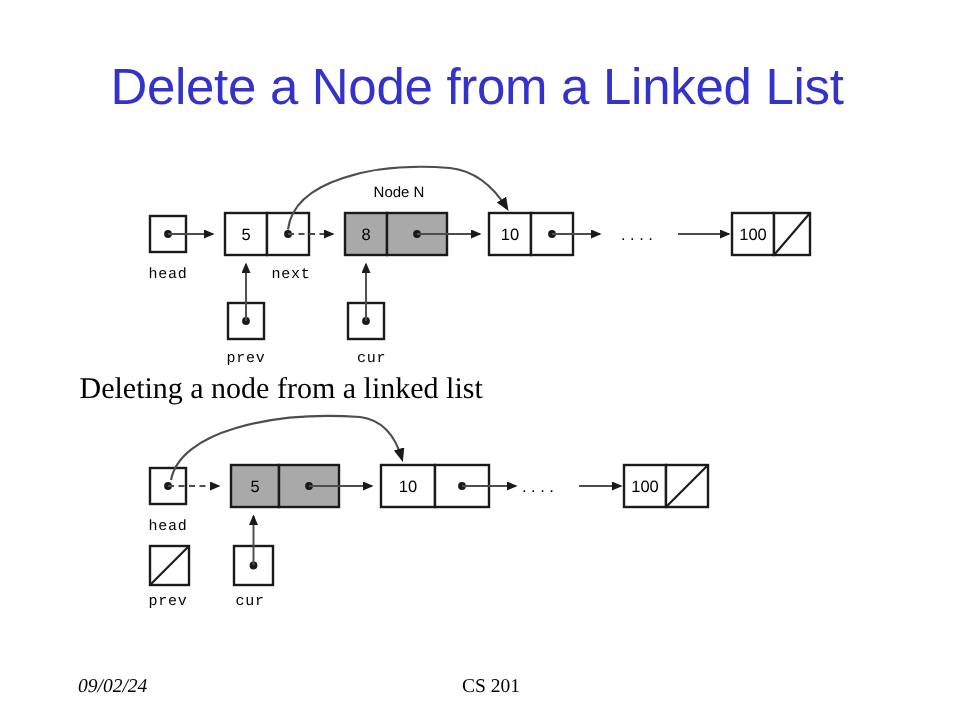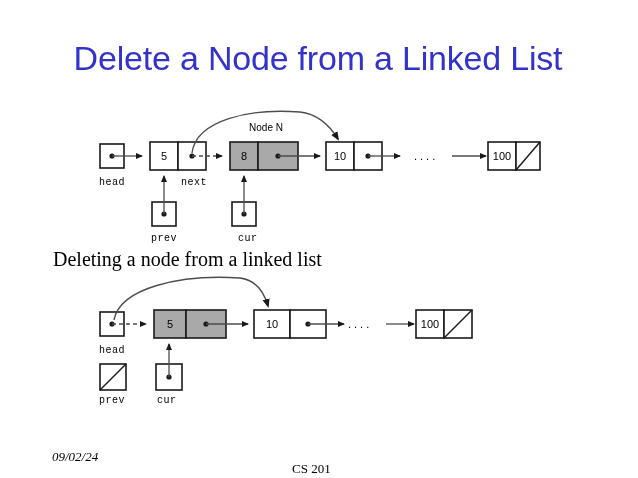--- a/index.html
+++ b/index.html
@@ -48,21 +48,21 @@
   }
   .footer-date, .footer-course {
     position: absolute;
     top: 449px;
     font-family: "Liberation Serif", serif;
     font-size: 13px;
     color: #000000;
     white-space: nowrap;
   }
   .footer-date { left: 52px; font-style: italic; }
-  .footer-course { left: 292px; margin-top: 12px; }
+  .footer-course { left: 308px; }
   svg text.node-val {
     font-family: "Liberation Sans", sans-serif;
     font-size: 11px;
     fill: #000000;
   }
   svg text.ptr-label {
     font-family: "Liberation Mono", monospace;
     font-size: 10px;
     fill: #000000;
     letter-spacing: 0.5px;

